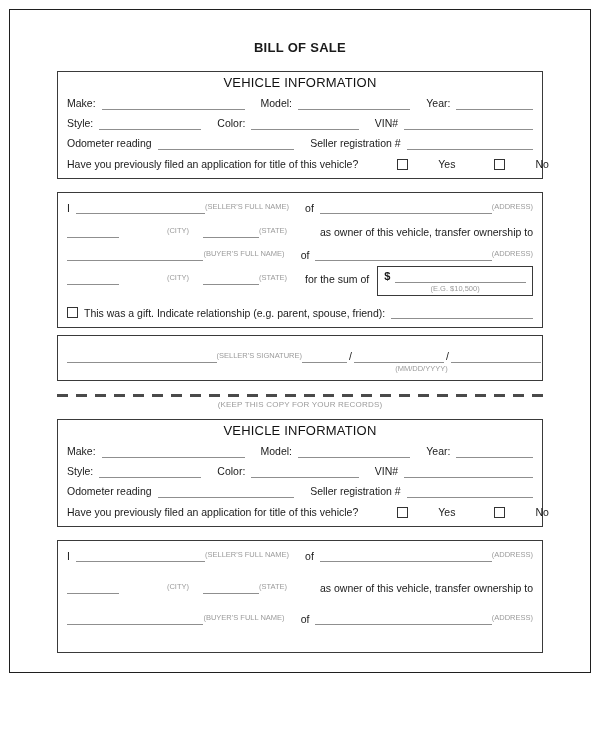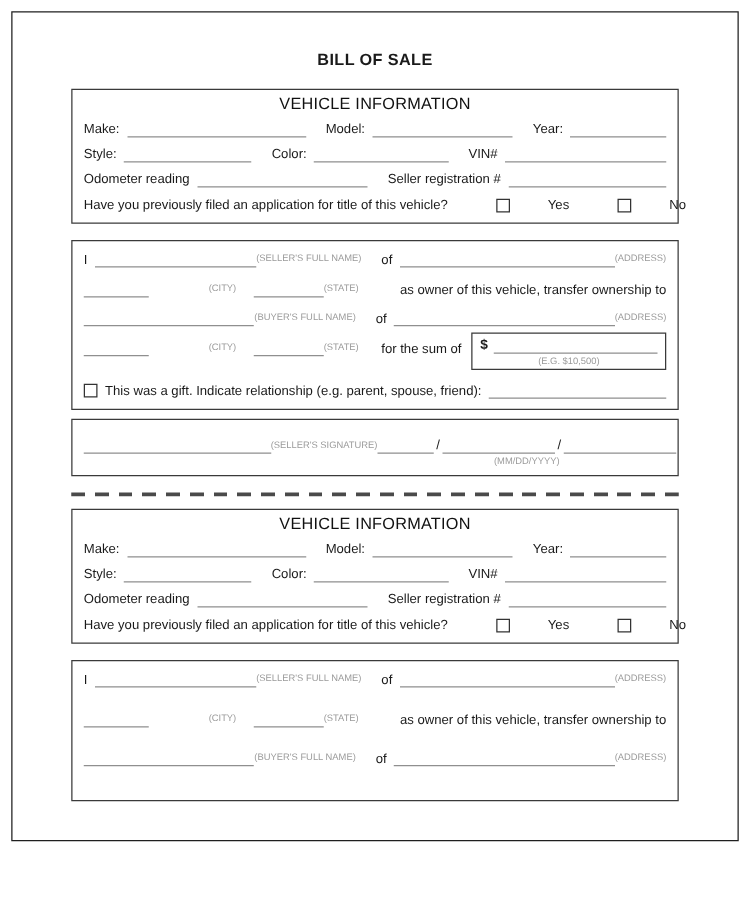--- a/index.html
+++ b/index.html
@@ -195,20 +195,21 @@
               <span class="blank w90"></span>
             </div>
             <span class="caption">(MM/DD/YYYY)</span>
           </div>
         </div>
       </div>
 
     </div>
 
     <div class="separator"></div>
+    <div class="keep-note">(KEEP THIS COPY FOR YOUR RECORDS)</div>
 
     <div>
 
       <div class="box vbox vbox2">
         <div class="box-header">VEHICLE INFORMATION</div>
         <div class="row vrow">
           <span class="lbl">Make:</span>
           <span class="blank g140"></span>
           <span class="lbl sp">Model:</span>
           <span class="blank g110"></span>

